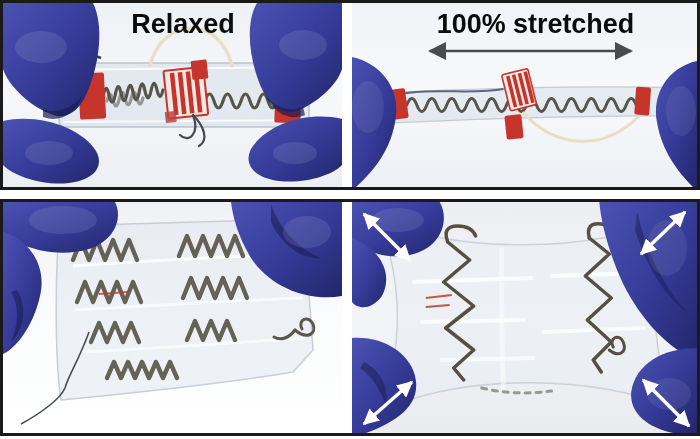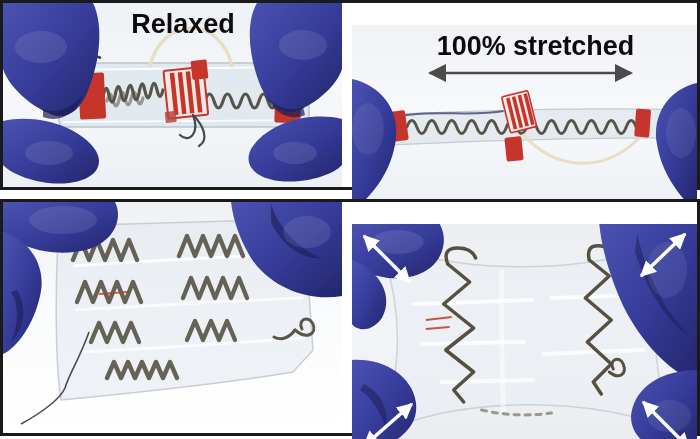--- a/index.html
+++ b/index.html
@@ -7,21 +7,21 @@
     position:relative;width:700px;height:439px;background:#ffffff;
     font-family:"Liberation Sans","DejaVu Sans",sans-serif;overflow:hidden;
   }
   .row{position:absolute;left:0;width:700px;box-sizing:border-box;
     border:3px solid #1a1a1a;display:flex;background:#ffffff;}
   .row-top{top:0;height:190px;}
   .row-bottom{top:199px;height:237px;}
   .row-divider{width:10px;background:#ffffff;flex:0 0 auto;}
   .panel{position:relative;height:100%;overflow:hidden;background:#f1f3f6;text-align:right;}
   .panel-tl,.panel-bl{flex:0 0 339px;}
-  .panel-tr,.panel-br{flex:1 1 auto;margin-top:22px;}
+  .panel-tr,.panel-br{flex:1 1 auto;}
   .panel svg{display:block;width:100%;height:100%;}
   svg text{font-family:"Liberation Sans","DejaVu Sans",sans-serif;}
   .panel-label{font-weight:bold;fill:#0b0b0b;}
 </style>
 </head>
 <body>
 
 <div class="figure">
 
   <div class="row row-top">

